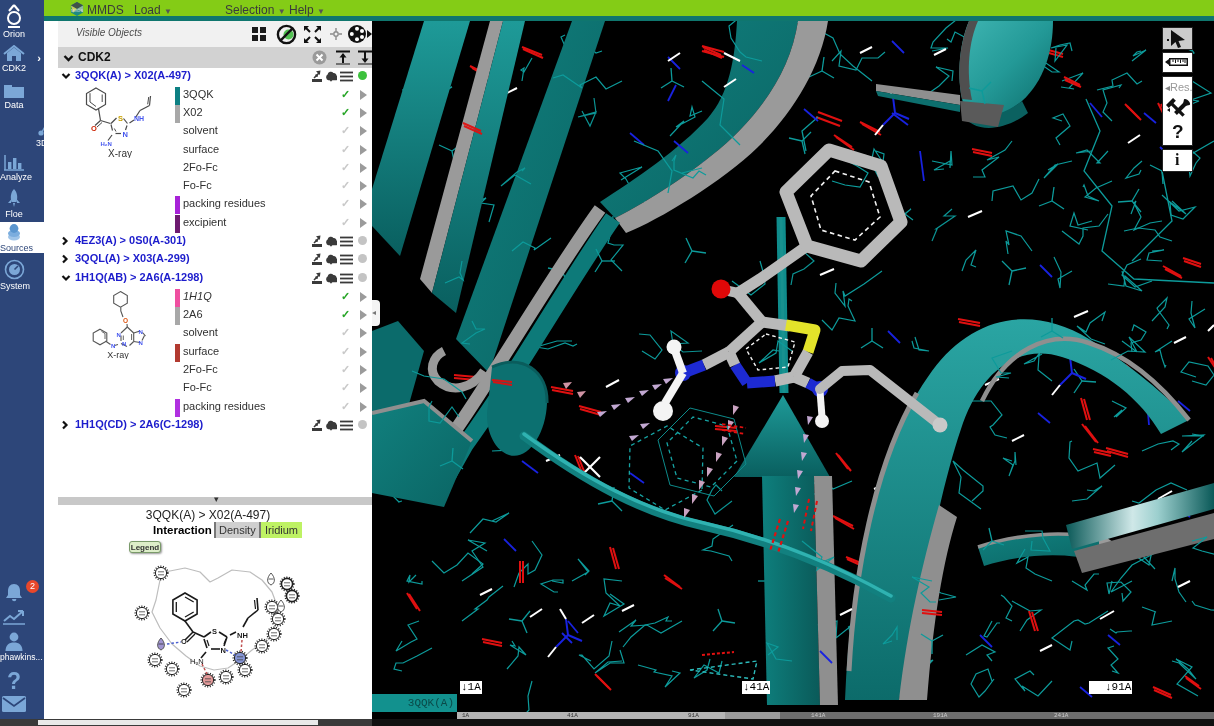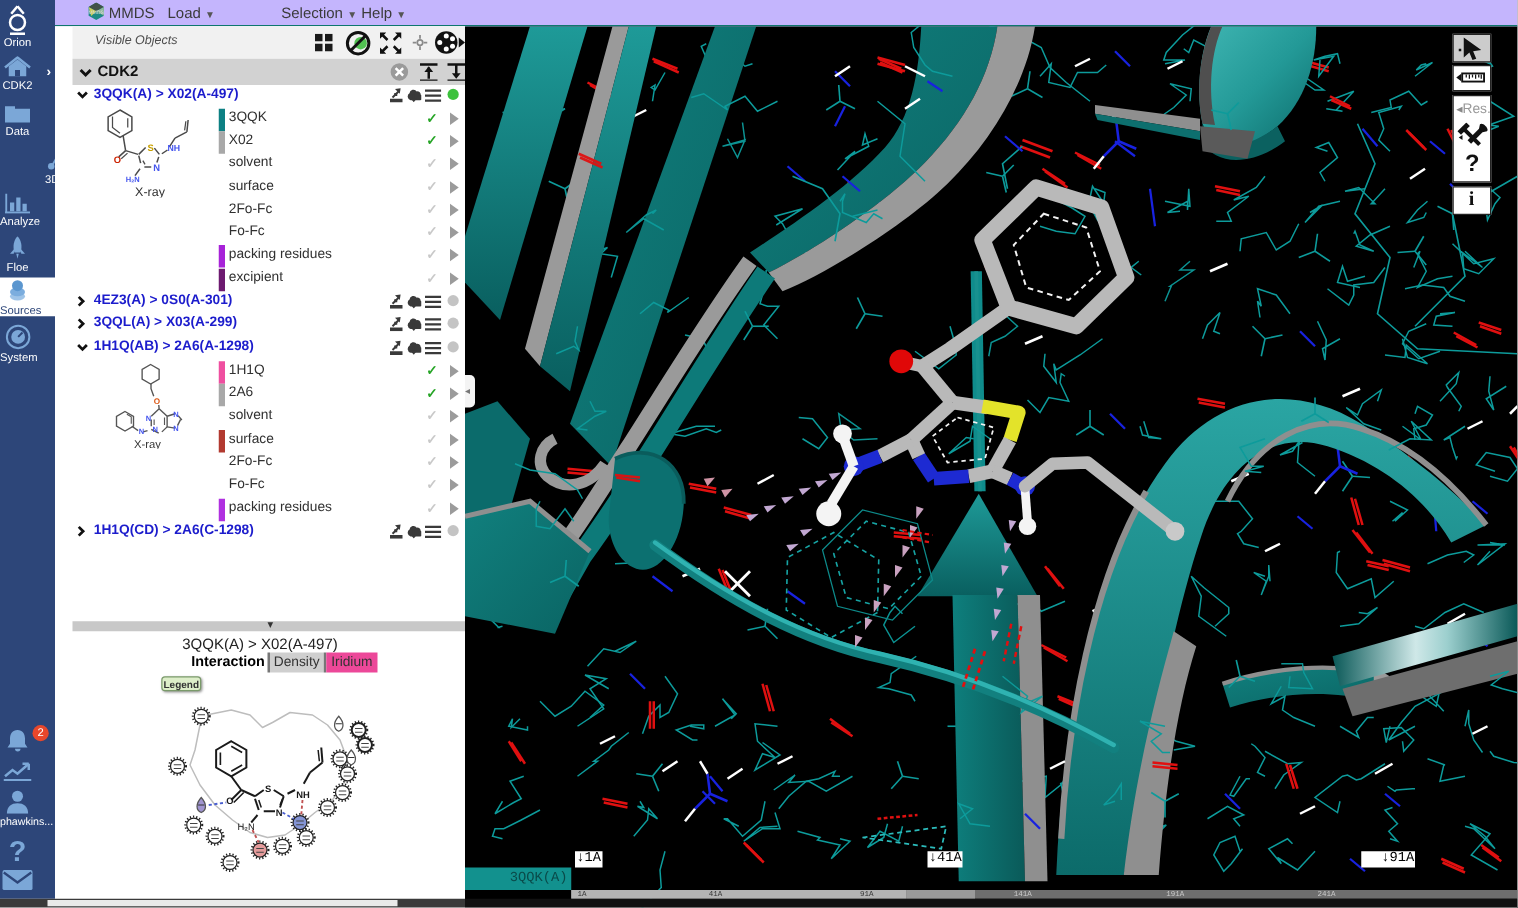--- a/index.html
+++ b/index.html
@@ -11,21 +11,21 @@
 
 #sidebar { left:0; top:0; width:44px; height:719px; background:#2d4679; }
 .sbitem { position:absolute; left:0; width:28px; text-align:center; color:#fff; font-size:9px; }
 .sbitem svg { display:block; margin:0 auto; }
 .sblabel { display:block; margin-top:1px; }
 #srcItem { position:absolute; left:0; top:222px; width:44px; height:31px; background:#fff; }
 #botstrip { left:0; top:719px; width:372px; height:7px; background:#3a3a3a; }
 #botthumb { left:38px; top:720px; width:280px; height:5px; background:#e9e9e9; }
 
 
-#menubar { left:44px; top:0; width:1170px; height:21px; background:#c4b5fd; border-bottom:1px solid #0f766e; }
+#menubar { left:44px; top:0; width:1170px; height:21px; background:#84cc16; border-bottom:5px solid #0f766e; }
 .menu { position:absolute; top:3px; font-size:12px; color:#3b3b3b; }
 .mcaret { font-size:8px; color:#555; }
 
 
 #panel { left:44px; top:21px; width:328px; height:698px; background:#fff; overflow:hidden; }
 #pheader { position:absolute; left:14px; top:0px; width:314px; height:26px; background:#f1f1f1; }
 #pheader .title { position:absolute; left:18px; top:6px; font-size:10px; font-style:italic; color:#4d4d4d; }
 #cdk2row { position:absolute; left:14px; top:26px; width:314px; height:21px; background:#d2d2d2; }
 .treerow { position:absolute; font-size:11px; font-weight:700; color:#1c1ccc; }
 .subrow { position:absolute; font-size:11px; color:#303030; }
@@ -919,21 +919,21 @@
         </svg>
       <svg class="rowicons" style="left:296px; top:252px;" width="13" height="11" viewBox="0 0 13 11">
           <g stroke="#3a3a3a" stroke-width="1.8">
             <line x1="0" y1="1.5" x2="13" y2="1.5"></line>
             <line x1="0" y1="5.5" x2="13" y2="5.5"></line>
             <line x1="0" y1="9.5" x2="13" y2="9.5"></line>
           </g>
         </svg>
         <div class="dot" style="left:314px; top:252px; background:#c4c4c4;"></div>
       <div class="cbar" style="left:131px; top:268px; background:#ef4fa0;"></div>
-      <span class="subrow" style="left:139px; top:269px;">1H1Q</span>
+      <span class="subrow" style="left:139px; top:269px;font-style:italic;">1H1Q</span>
       <span class="gcheck" style="left:297px; top:269px;">✓</span>
       <div class="ptri" style="left:316px; top:271px;"></div>
       <div class="cbar" style="left:131px; top:286px; background:#a8a8a8;"></div>
       <span class="subrow" style="left:139px; top:287px;">2A6</span>
       <span class="gcheck" style="left:297px; top:287px;">✓</span>
       <div class="ptri" style="left:316px; top:289px;"></div>
       <span class="subrow" style="left:139px; top:305px;">solvent</span>
       <span class="lcheck" style="left:297px; top:305px;">✓</span>
       <div class="ptri" style="left:316px; top:307px;"></div>
       <div class="cbar" style="left:131px; top:323px; background:#b23a30;"></div>
@@ -1009,21 +1009,21 @@
 
     <div id="hscroll">
         <span style="position:absolute; left:156px; top:-3px; font-size:9px; color:#333;">▾</span>
       </div>
     <div id="btitle">3QQK(A) &gt; X02(A-497)</div>
     <div id="tabs">
       <span style="position:absolute; left:0; top:0; font-size:11.5px; font-weight:700; color:#000; background:#fff; padding:2px 3px;">Interaction</span>
       <span style="position:absolute; left:64px; top:0; width:2px; height:16px; background:#777;"></span>
       <span style="position:absolute; left:66px; top:0; font-size:11px; color:#333; background:#cfcfcf; padding:2px 3px;">Density</span>
       <span style="position:absolute; left:109px; top:0; width:2px; height:16px; background:#777;"></span>
-      <span style="position:absolute; left:111px; top:0; font-size:11px; color:#333; background:#ec4899; padding:2px 4px;">Iridium</span>
+      <span style="position:absolute; left:111px; top:0; font-size:11px; color:#333; background:#bef264; padding:2px 4px;">Iridium</span>
     </div>
     <div id="legendbtn">Legend</div>
     <div id="diagram">
         <svg style="position:absolute; left:50px; top:534px;" width="250" height="164" viewBox="0 0 250 164">
           <path d="M62,45 66,25 71,17 91,13 106,17 116,27 124,23 138,15 156,17 168,25 178,37 184,53 182,70 172,85 158,95 146,105 134,113 120,115 106,111 92,101 78,89 66,73 58,57 Z" fill="none" stroke="#bdbdbd" stroke-width="1.2" stroke-linejoin="round"></path>
           <polygon points="91.0,38.0 103.1,45.0 103.1,59.0 91.0,66.0 78.9,59.0 78.9,45.0" fill="none" stroke="#1a1a1a" stroke-width="1.6"></polygon>
           <line x1="91.0" y1="42.0" x2="99.7" y2="47.0" stroke="#1a1a1a" stroke-width="1.3"></line>
           <line x1="99.7" y1="57.0" x2="91.0" y2="62.0" stroke="#1a1a1a" stroke-width="1.3"></line>
           <line x1="82.3" y1="57.0" x2="82.3" y2="47.0" stroke="#1a1a1a" stroke-width="1.3"></line>
           <line x1="91" y1="66" x2="99" y2="77" stroke="#1a1a1a" stroke-width="1.6"></line>

